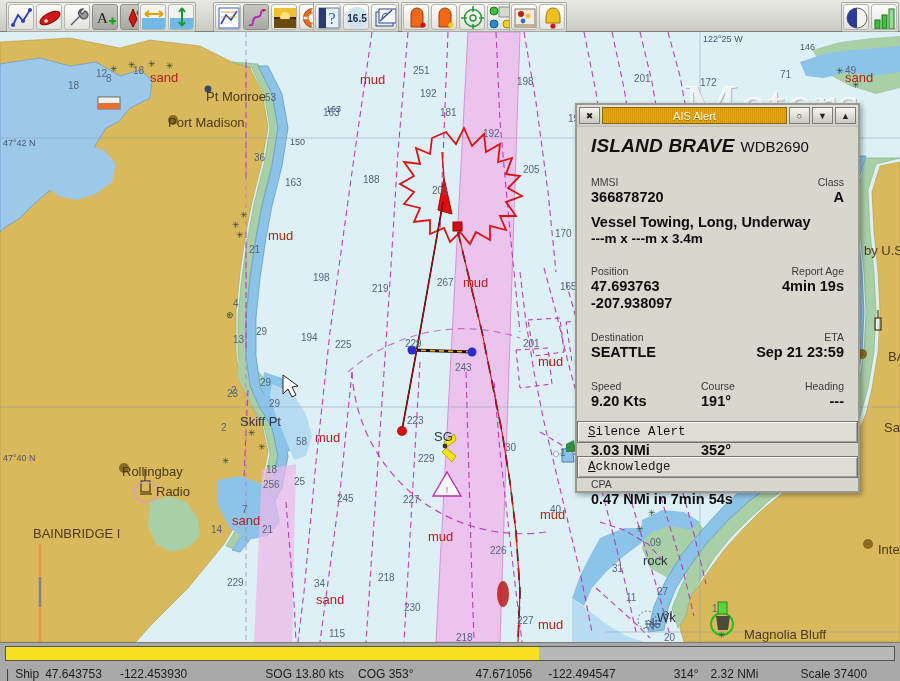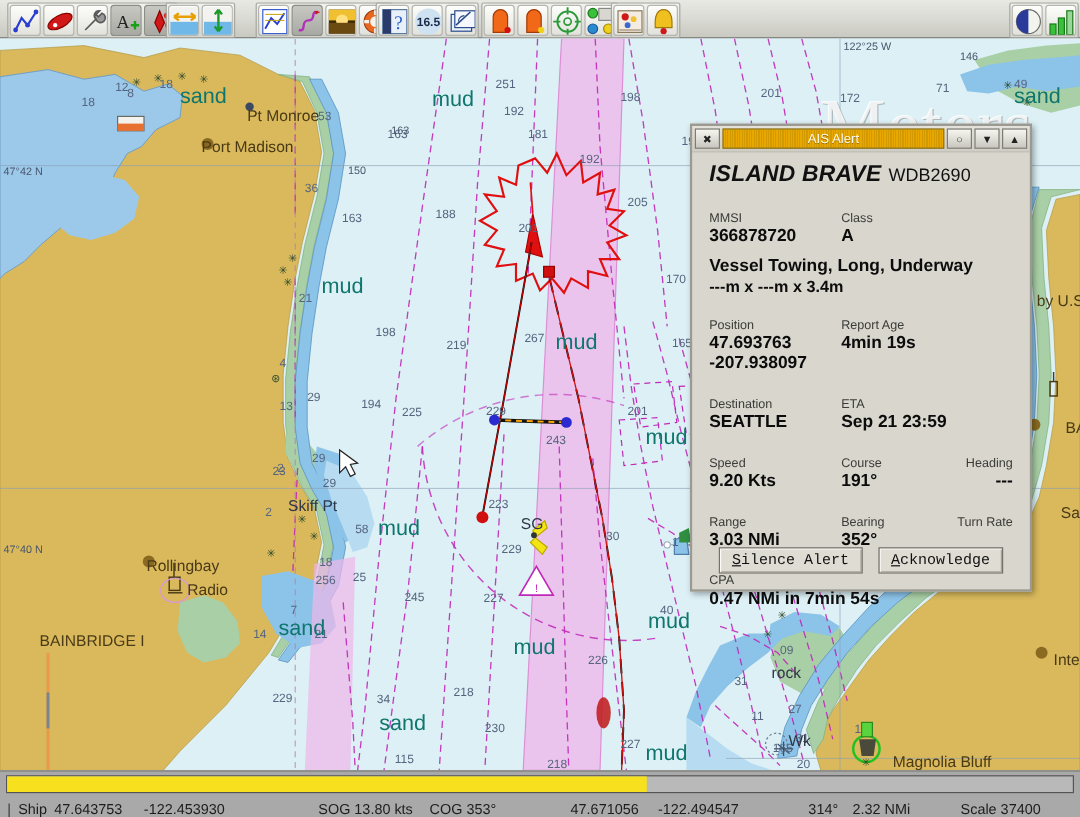--- a/index.html
+++ b/index.html
@@ -22,21 +22,21 @@
   
   #map{position:absolute;left:0;top:32px;width:900px;height:610px;overflow:hidden;
     background:#d9ecf2;}
   #map svg{position:absolute;left:0;top:0;}
   .lbl{position:absolute;font-family:"Liberation Sans",sans-serif;color:#3b4a63;
     white-space:nowrap;pointer-events:none;}
   .snd{font-size:10px;color:#56657f;}
   .place{font-size:13px;color:#2e3645;}
   .place.land{color:#4a3a16;}
   .grid-lbl{font-size:9px;color:#49566c;}
-  .seabed{font-size:18px;color:#0f766e;}
+  .seabed{font-size:13px;color:#b91c1c;}
 
   #watermark{position:absolute;left:683px;top:38px;font-size:62px;
     font-family:"Liberation Serif",serif;color:rgba(255,255,255,.80);
     letter-spacing:1px;text-shadow:1px 1px 0 rgba(120,120,120,.45);
     pointer-events:none;}
 
   
   #dlg{position:absolute;left:575px;top:103px;width:285px;height:390px;
     background:#d8d6cd;border:2px solid #9b9a92;box-sizing:border-box;
     box-shadow:2px 2px 5px rgba(0,0,0,.35);}
@@ -52,27 +52,27 @@
     color:#fffbe9;font-size:11px;text-shadow:0 1px 0 rgba(0,0,0,.3);box-sizing:border-box;}
   #dlg-body{position:relative;height:calc(100% - 21px);padding:8px 14px 0 14px;box-sizing:border-box;
     background:#d8d6cd;border-top:1px solid #bfbdb4;}
   .vname{font-size:19px;font-weight:bold;font-style:italic;color:#111;letter-spacing:.2px;}
   .vcall{font-size:15px;font-weight:normal;font-style:normal;color:#111;margin-left:6px;letter-spacing:0;}
   .frow{display:flex;margin-top:7px;}
   .fcol{display:flex;flex-direction:column;margin-top:12px;}
   .fcol.c1{width:110px;}
   .fcol.c2{width:84px;}
   .fcol.c3{flex:1;align-items:flex-end;text-align:right;}
-  .fcol.rt{flex:1;align-items:flex-start;text-align:right;}
+  .fcol.rt{flex:1;align-items:flex-end;text-align:right;}
   .fk{font-size:10.5px;color:#3b3b38;line-height:13px;}
   .fv{font-size:14.5px;color:#0c0c0c;font-weight:bold;line-height:17px;}
   .wide{font-size:14.5px;color:#0c0c0c;font-weight:bold;margin-top:8px;}
   .wide2{font-size:13.5px;color:#0c0c0c;font-weight:bold;margin-top:1px;}
   #dlg-btns{position:absolute;left:0;bottom:13px;width:100%;display:flex;
-    justify-content:center;gap:13px;}
+    justify-content:center;gap:13px;flex-direction:column;}
   .dbtn{font-family:"Liberation Mono",monospace;font-size:12.5px;color:#111;
     padding:3px 10px;background:#dedcd3;border:1px solid #74736c;
     box-shadow:inset 1px 1px 0 #fbfaf5, inset -1px -1px 0 #a5a39b;}
   .dbtn u{text-decoration:underline;}
 
   
   #statuswrap{position:absolute;left:0;top:642px;width:900px;height:39px;
     background:#a9a9a9;border-top:1px solid #7d7d78;}
   #progress{position:absolute;left:5px;top:3px;width:890px;height:15px;
     border:1px solid #555;background:#b9b9b9;box-sizing:border-box;}

